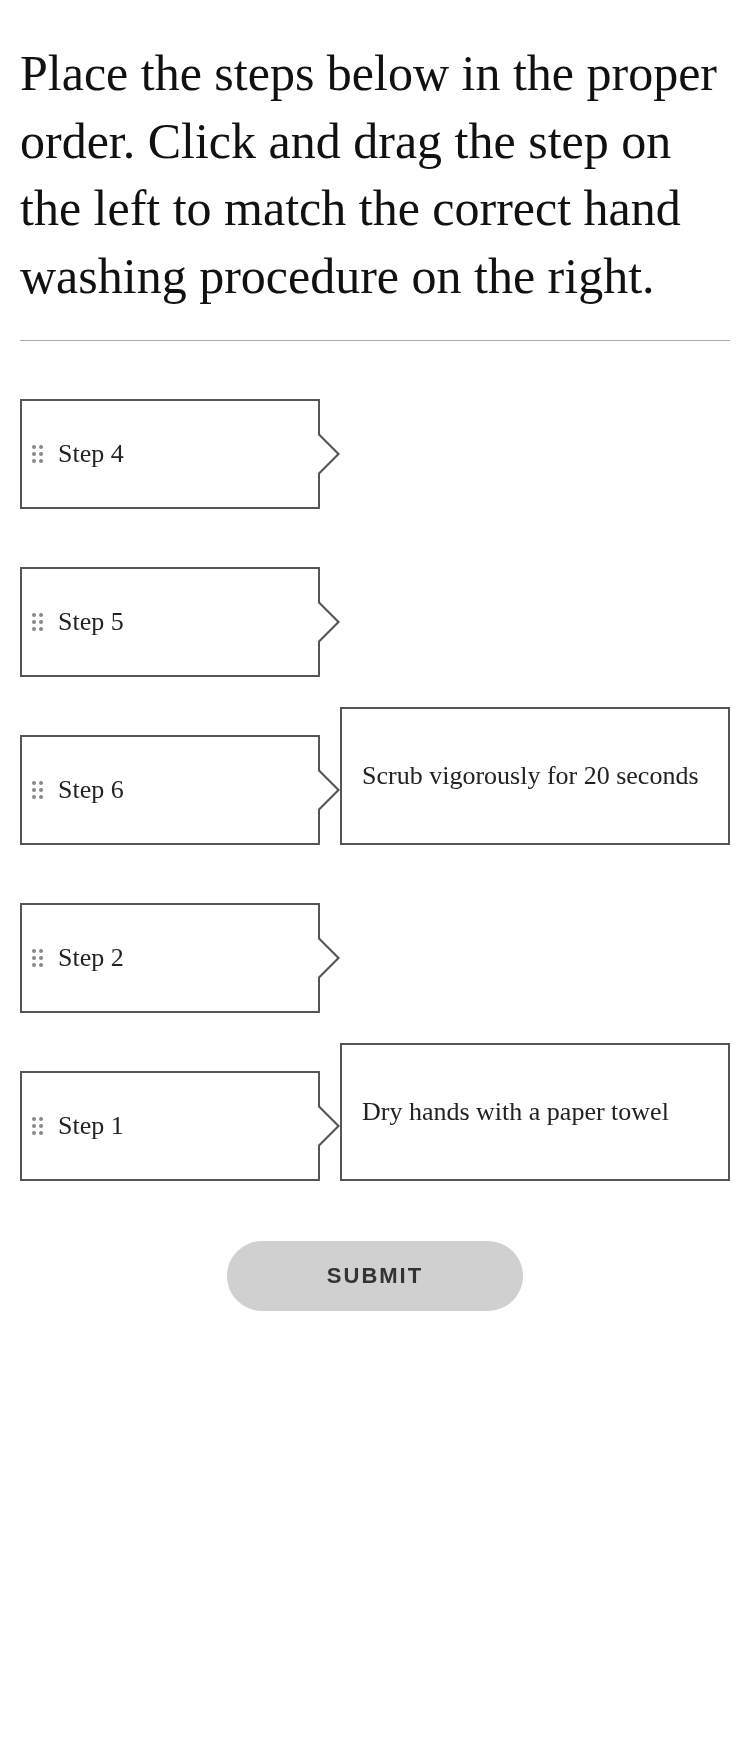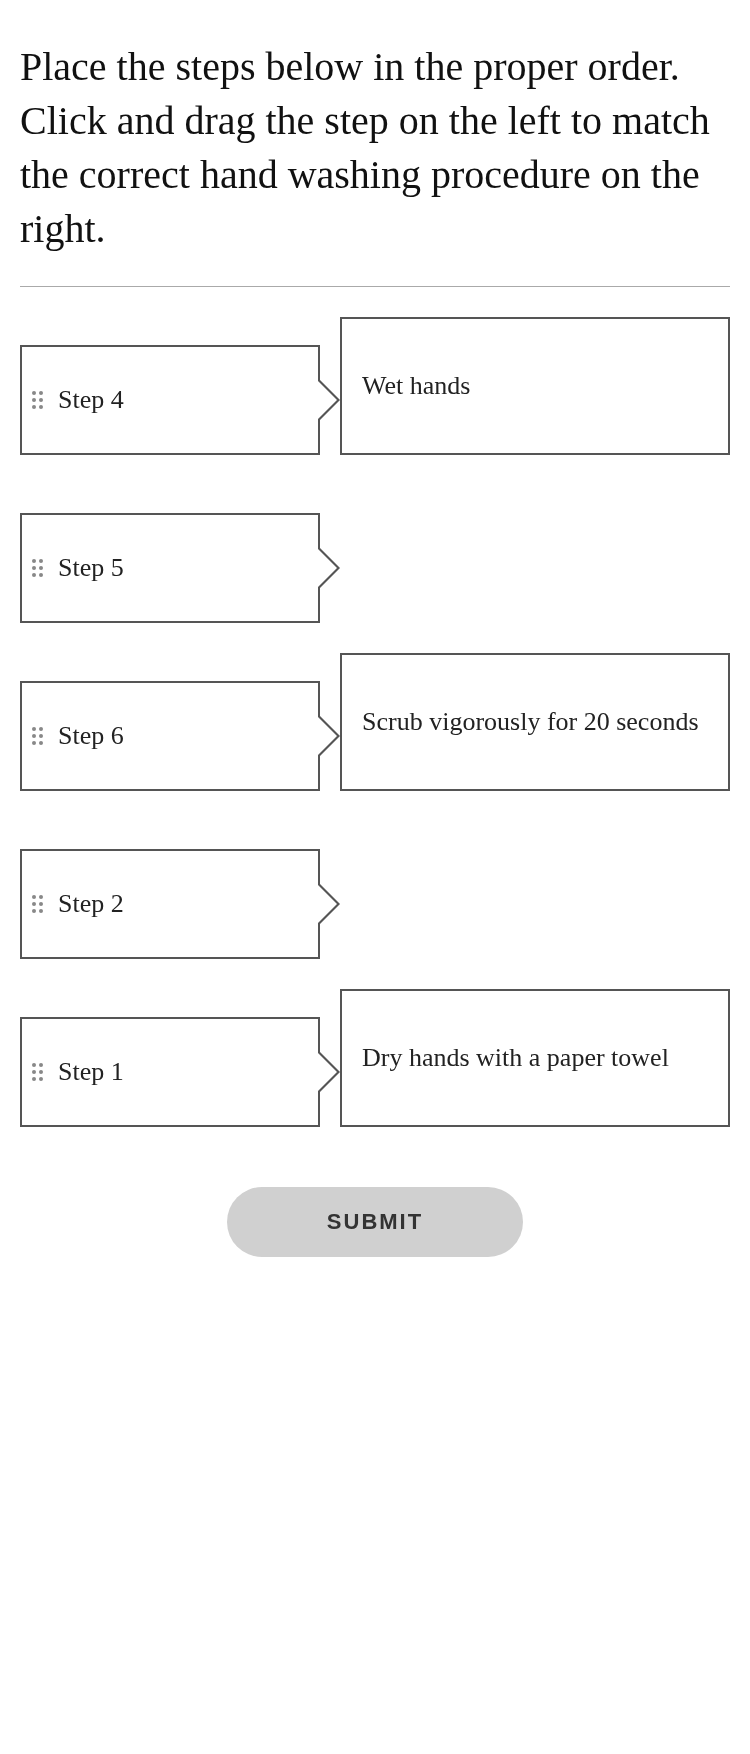--- a/index.html
+++ b/index.html
@@ -10,21 +10,21 @@
 
     body {
       width: 750px;
       min-height: 1754px;
       font-family: Georgia, 'Times New Roman', serif;
       background: #ffffff;
       padding: 30px 20px 40px 20px;
     }
 
     .instructions {
-      font-size: 40px;
+      font-size: 50px;
       line-height: 1.35;
       color: #111;
       padding: 10px 0 20px 0;
     }
 
     .divider {
       border: none;
       border-top: 1.5px solid #aaa;
       margin: 10px 0 30px 0;
     }
@@ -166,23 +166,20 @@
             <span></span>
             <span></span>
           </div>
           <div class="drag-handle-dot">
             <span></span>
             <span></span>
           </div>
         </div>
         <span class="step-label">Step 4</span>
       </div>
-      <div class="procedure-box">
-        <span class="procedure-text">Wet hands</span>
-      </div>
     </div>
     <div class="matching-row">
       <div class="step-box" draggable="true">
         <div class="drag-handle">
           <div class="drag-handle-dot">
             <span></span>
             <span></span>
           </div>
           <div class="drag-handle-dot">
             <span></span>

